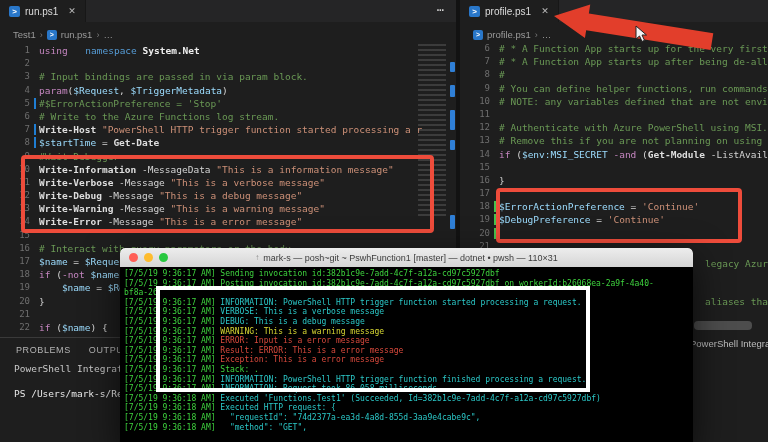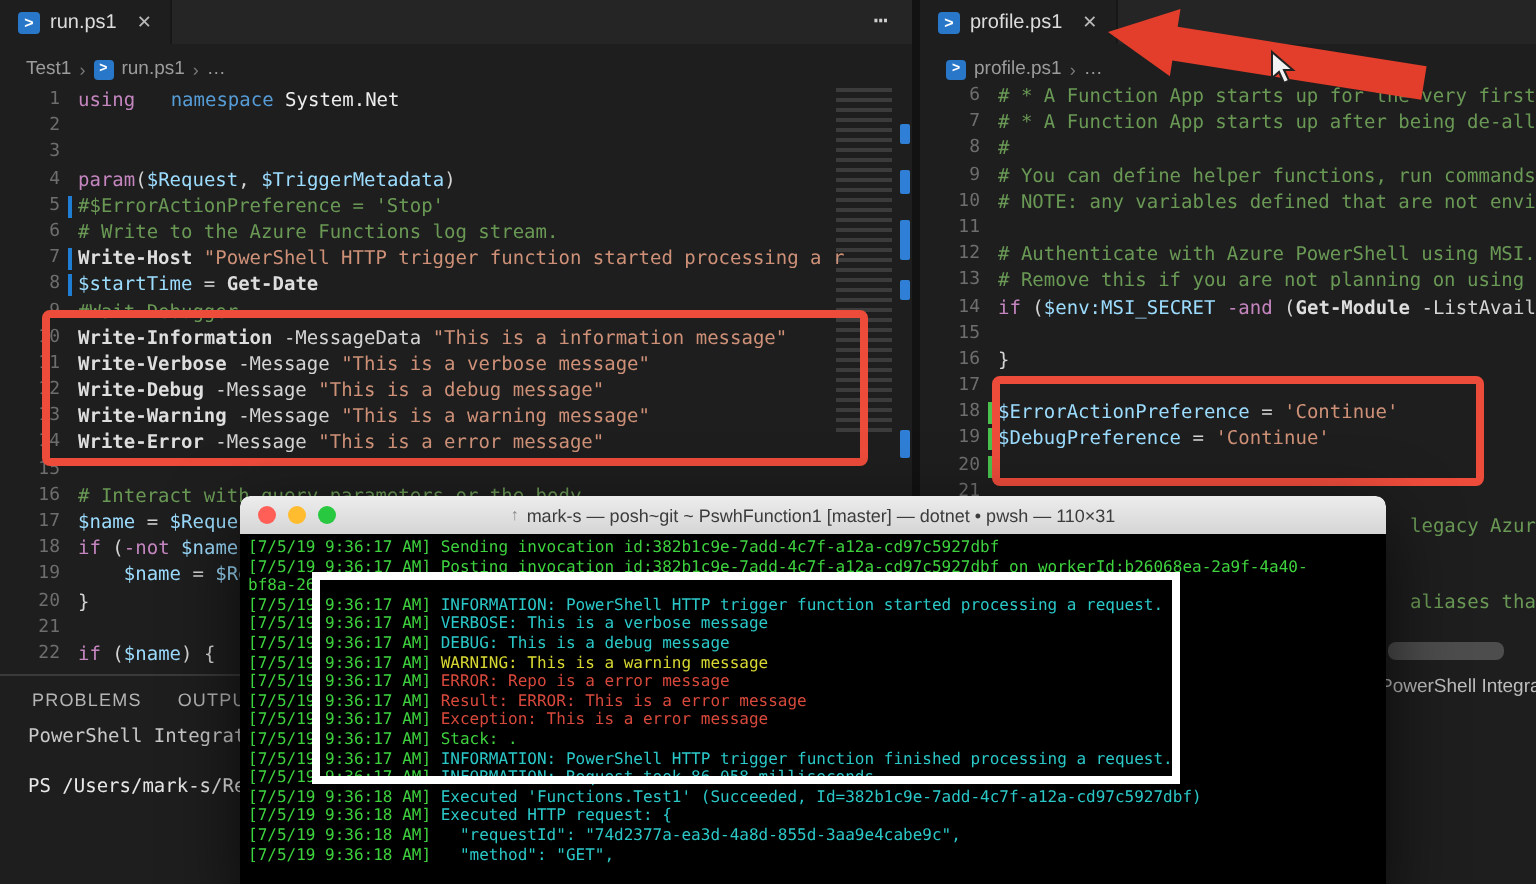--- a/index.html
+++ b/index.html
@@ -31,21 +31,21 @@
   .ln.m-blue::after{content:"";position:absolute;right:3px;top:1px;width:2px;height:11px;background:#1f7ed3;}
   .ln.m-green::after{content:"";position:absolute;right:3px;top:1px;width:2px;height:11px;background:#49c24e;}
   .ct{white-space:pre;}
   .c-kw{color:#c586c0;text-align:center;}
   .c-type{color:#569cd6;margin-left:12px;}
   .c-var{color:#9cdcfe;}
   .c-str{color:#ce9178;}
   .c-com{color:#6a9955;}
   .c-plain{color:#d4d4d4;}
   .c-cmd{color:#dedede;font-weight:700;}
-  .c-white{color:#eeeeee;font-weight:400;margin-top:48px;}
+  .c-white{color:#eeeeee;font-weight:700;margin-top:48px;}
   
   .minimap{position:absolute;left:418px;top:44px;width:28px;height:172px;z-index:2;
     background:repeating-linear-gradient(180deg,rgba(165,165,165,.22) 0 2px,rgba(0,0,0,0) 2px 5px);}
   .ruler{position:absolute;left:449px;top:44px;width:7px;height:300px;z-index:2;}
   .rmark{position:absolute;left:1px;width:5px;background:#2f7fd6;border-radius:1px;}
   
   .panel{position:absolute;left:0;top:337px;width:456px;height:105px;background:#1e1e1e;
          border-top:1px solid #3a3a3a;z-index:1;}
   .ptabs{display:flex;gap:18px;padding:7px 0 0 16px;font-size:9px;letter-spacing:.6px;color:#b5b5b5;
          font-family:"Liberation Sans",sans-serif;}
@@ -103,21 +103,21 @@
     <span>Test1</span>
     <span class="bc-sep">›</span>
     <span class="psicon sm">&gt;</span>
     <span>run.ps1</span>
     <span class="bc-sep">›</span>
     <span>…</span>
   </div>
   <div class="code" id="left-code">
       <div class="cl"><span class="ln">1</span><span class="ct"><span class="c-kw">using </span><span class="c-type">namespace </span><span class="c-white">System.Net</span></span></div>
       <div class="cl"><span class="ln">2</span><span class="ct"></span></div>
-      <div class="cl"><span class="ln">3</span></div>
+      <div class="cl"><span class="ln">3</span><span class="ct"><span class="c-com"># Input bindings are passed in via param block.</span></span></div>
       <div class="cl"><span class="ln">4</span><span class="ct"><span class="c-kw">param</span><span class="c-plain">(</span><span class="c-var">$Request</span><span class="c-plain">, </span><span class="c-var">$TriggerMetadata</span><span class="c-plain">)</span></span></div>
       <div class="cl"><span class="ln m-blue">5</span><span class="ct"><span class="c-com">#$ErrorActionPreference = 'Stop'</span></span></div>
       <div class="cl"><span class="ln">6</span><span class="ct"><span class="c-com"># Write to the Azure Functions log stream.</span></span></div>
       <div class="cl"><span class="ln m-blue">7</span><span class="ct"><span class="c-cmd">Write-Host </span><span class="c-str">"PowerShell HTTP trigger function started processing a r</span></span></div>
       <div class="cl"><span class="ln m-blue">8</span><span class="ct"><span class="c-var">$startTime</span><span class="c-plain"> = </span><span class="c-cmd">Get-Date</span></span></div>
       <div class="cl"><span class="ln">9</span><span class="ct"><span class="c-com">#Wait-Debugger</span></span></div>
       <div class="cl"><span class="ln">10</span><span class="ct"><span class="c-cmd">Write-Information </span><span class="c-plain">-MessageData </span><span class="c-str">"This is a information message"</span></span></div>
       <div class="cl"><span class="ln">11</span><span class="ct"><span class="c-cmd">Write-Verbose </span><span class="c-plain">-Message </span><span class="c-str">"This is a verbose message"</span></span></div>
       <div class="cl"><span class="ln">12</span><span class="ct"><span class="c-cmd">Write-Debug </span><span class="c-plain">-Message </span><span class="c-str">"This is a debug message"</span></span></div>
       <div class="cl"><span class="ln">13</span><span class="ct"><span class="c-cmd">Write-Warning </span><span class="c-plain">-Message </span><span class="c-str">"This is a warning message"</span></span></div>
@@ -203,21 +203,21 @@
       </div>
     </div>
     <div class="tbody" id="term-lines">
         <div class="tl"><span class="t-green">[7/5/19 9:36:17 AM] </span><span class="t-green">Sending invocation id:382b1c9e-7add-4c7f-a12a-cd97c5927dbf</span></div>
         <div class="tl"><span class="t-green">[7/5/19 9:36:17 AM] </span><span class="t-green">Posting invocation id:382b1c9e-7add-4c7f-a12a-cd97c5927dbf on workerId:b26068ea-2a9f-4a40-</span></div>
         <div class="tl"><span class="t-green">bf8a-26</span></div>
         <div class="tl"><span class="t-green">[7/5/19 9:36:17 AM] </span><span class="t-cyan">INFORMATION: PowerShell HTTP trigger function started processing a request.</span></div>
         <div class="tl"><span class="t-green">[7/5/19 9:36:17 AM] </span><span class="t-cyan">VERBOSE: This is a verbose message</span></div>
         <div class="tl"><span class="t-green">[7/5/19 9:36:17 AM] </span><span class="t-cyan">DEBUG: This is a debug message</span></div>
         <div class="tl"><span class="t-green">[7/5/19 9:36:17 AM] </span><span class="t-yellow">WARNING: This is a warning message</span></div>
-        <div class="tl"><span class="t-green">[7/5/19 9:36:17 AM] </span><span class="t-red">ERROR: Repo is a error message</span></div>
+        <div class="tl"><span class="t-green">[7/5/19 9:36:17 AM] </span><span class="t-red">ERROR: Input is a error message</span></div>
         <div class="tl"><span class="t-green">[7/5/19 9:36:17 AM] </span><span class="t-red">Result: ERROR: This is a error message</span></div>
         <div class="tl"><span class="t-green">[7/5/19 9:36:17 AM] </span><span class="t-red">Exception: This is a error message</span></div>
         <div class="tl"><span class="t-green">[7/5/19 9:36:17 AM] </span><span class="t-green">Stack: .</span></div>
         <div class="tl"><span class="t-green">[7/5/19 9:36:17 AM] </span><span class="t-cyan">INFORMATION: PowerShell HTTP trigger function finished processing a request.</span></div>
         <div class="tl"><span class="t-green">[7/5/19 9:36:17 AM] </span><span class="t-cyan">INFORMATION: Request took 86.058 milliseconds</span></div>
         <div class="tl"><span class="t-green">[7/5/19 9:36:18 AM] </span><span class="t-cyan">Executed 'Functions.Test1' (Succeeded, Id=382b1c9e-7add-4c7f-a12a-cd97c5927dbf)</span></div>
         <div class="tl"><span class="t-green">[7/5/19 9:36:18 AM] </span><span class="t-cyan">Executed HTTP request: {</span></div>
         <div class="tl"><span class="t-green">[7/5/19 9:36:18 AM] </span><span class="t-cyan">  "requestId": "74d2377a-ea3d-4a8d-855d-3aa9e4cabe9c",</span></div>
         <div class="tl"><span class="t-green">[7/5/19 9:36:18 AM] </span><span class="t-cyan">  "method": "GET",</span></div>
       </div>

